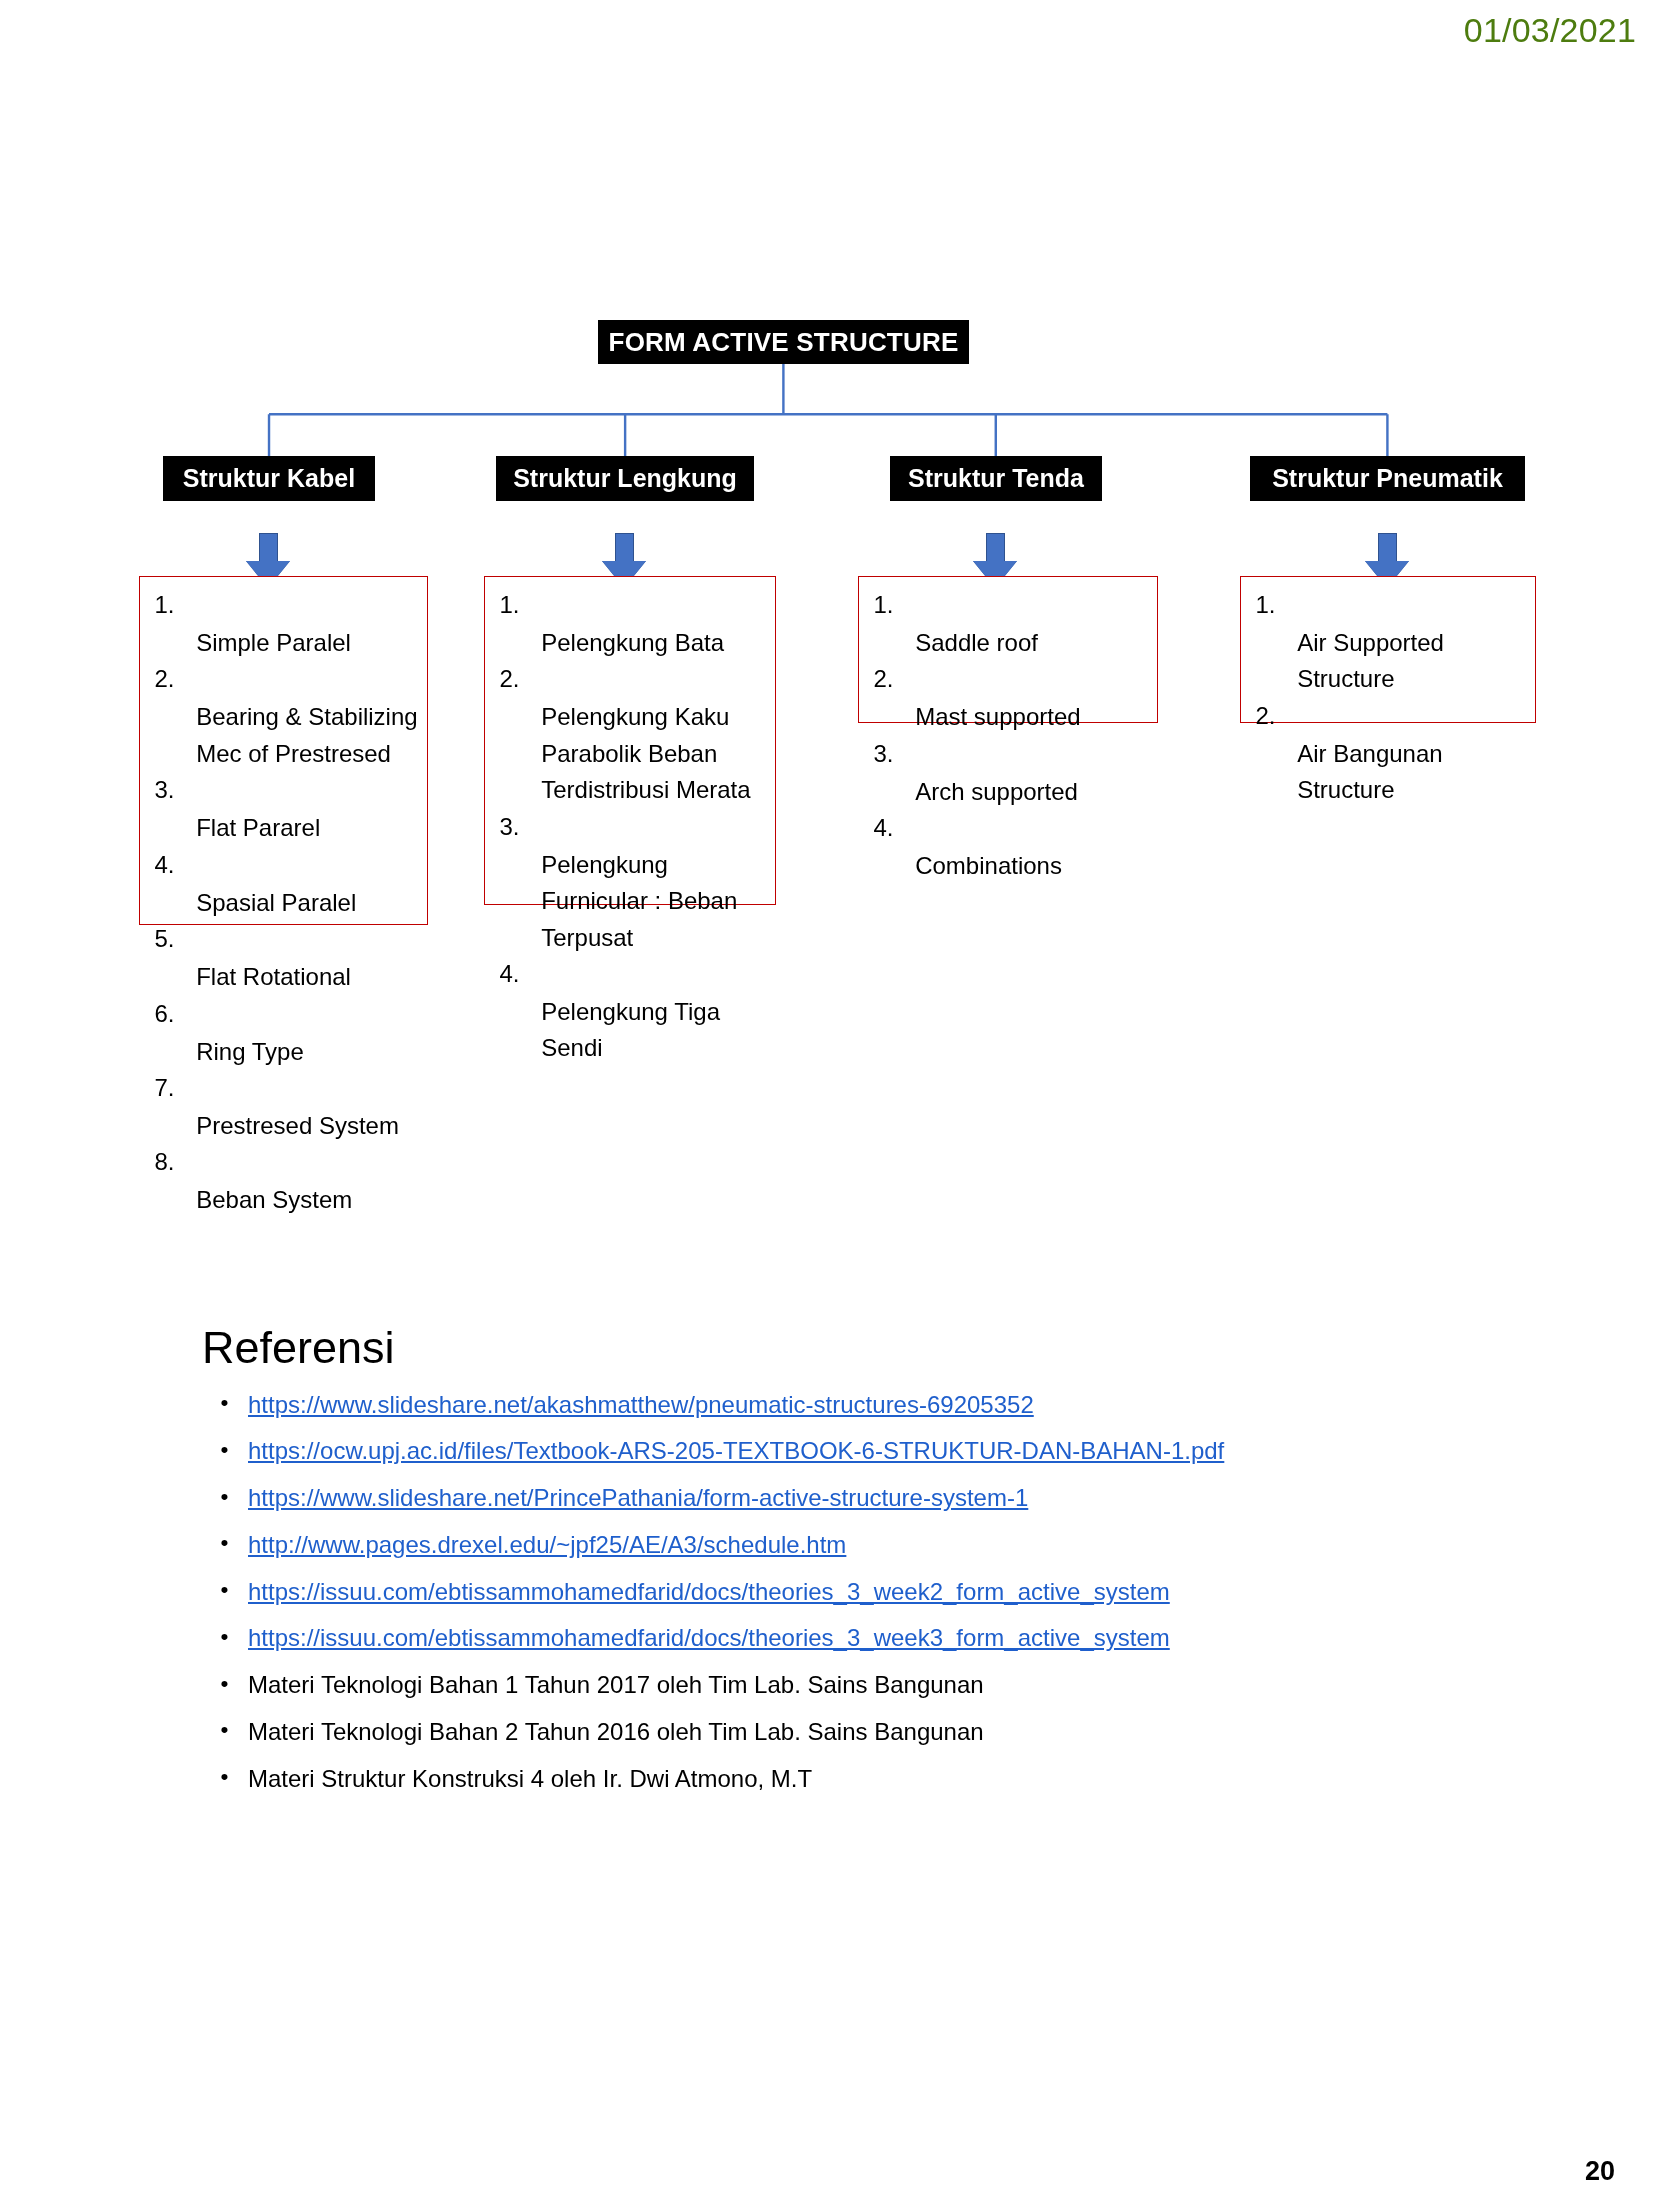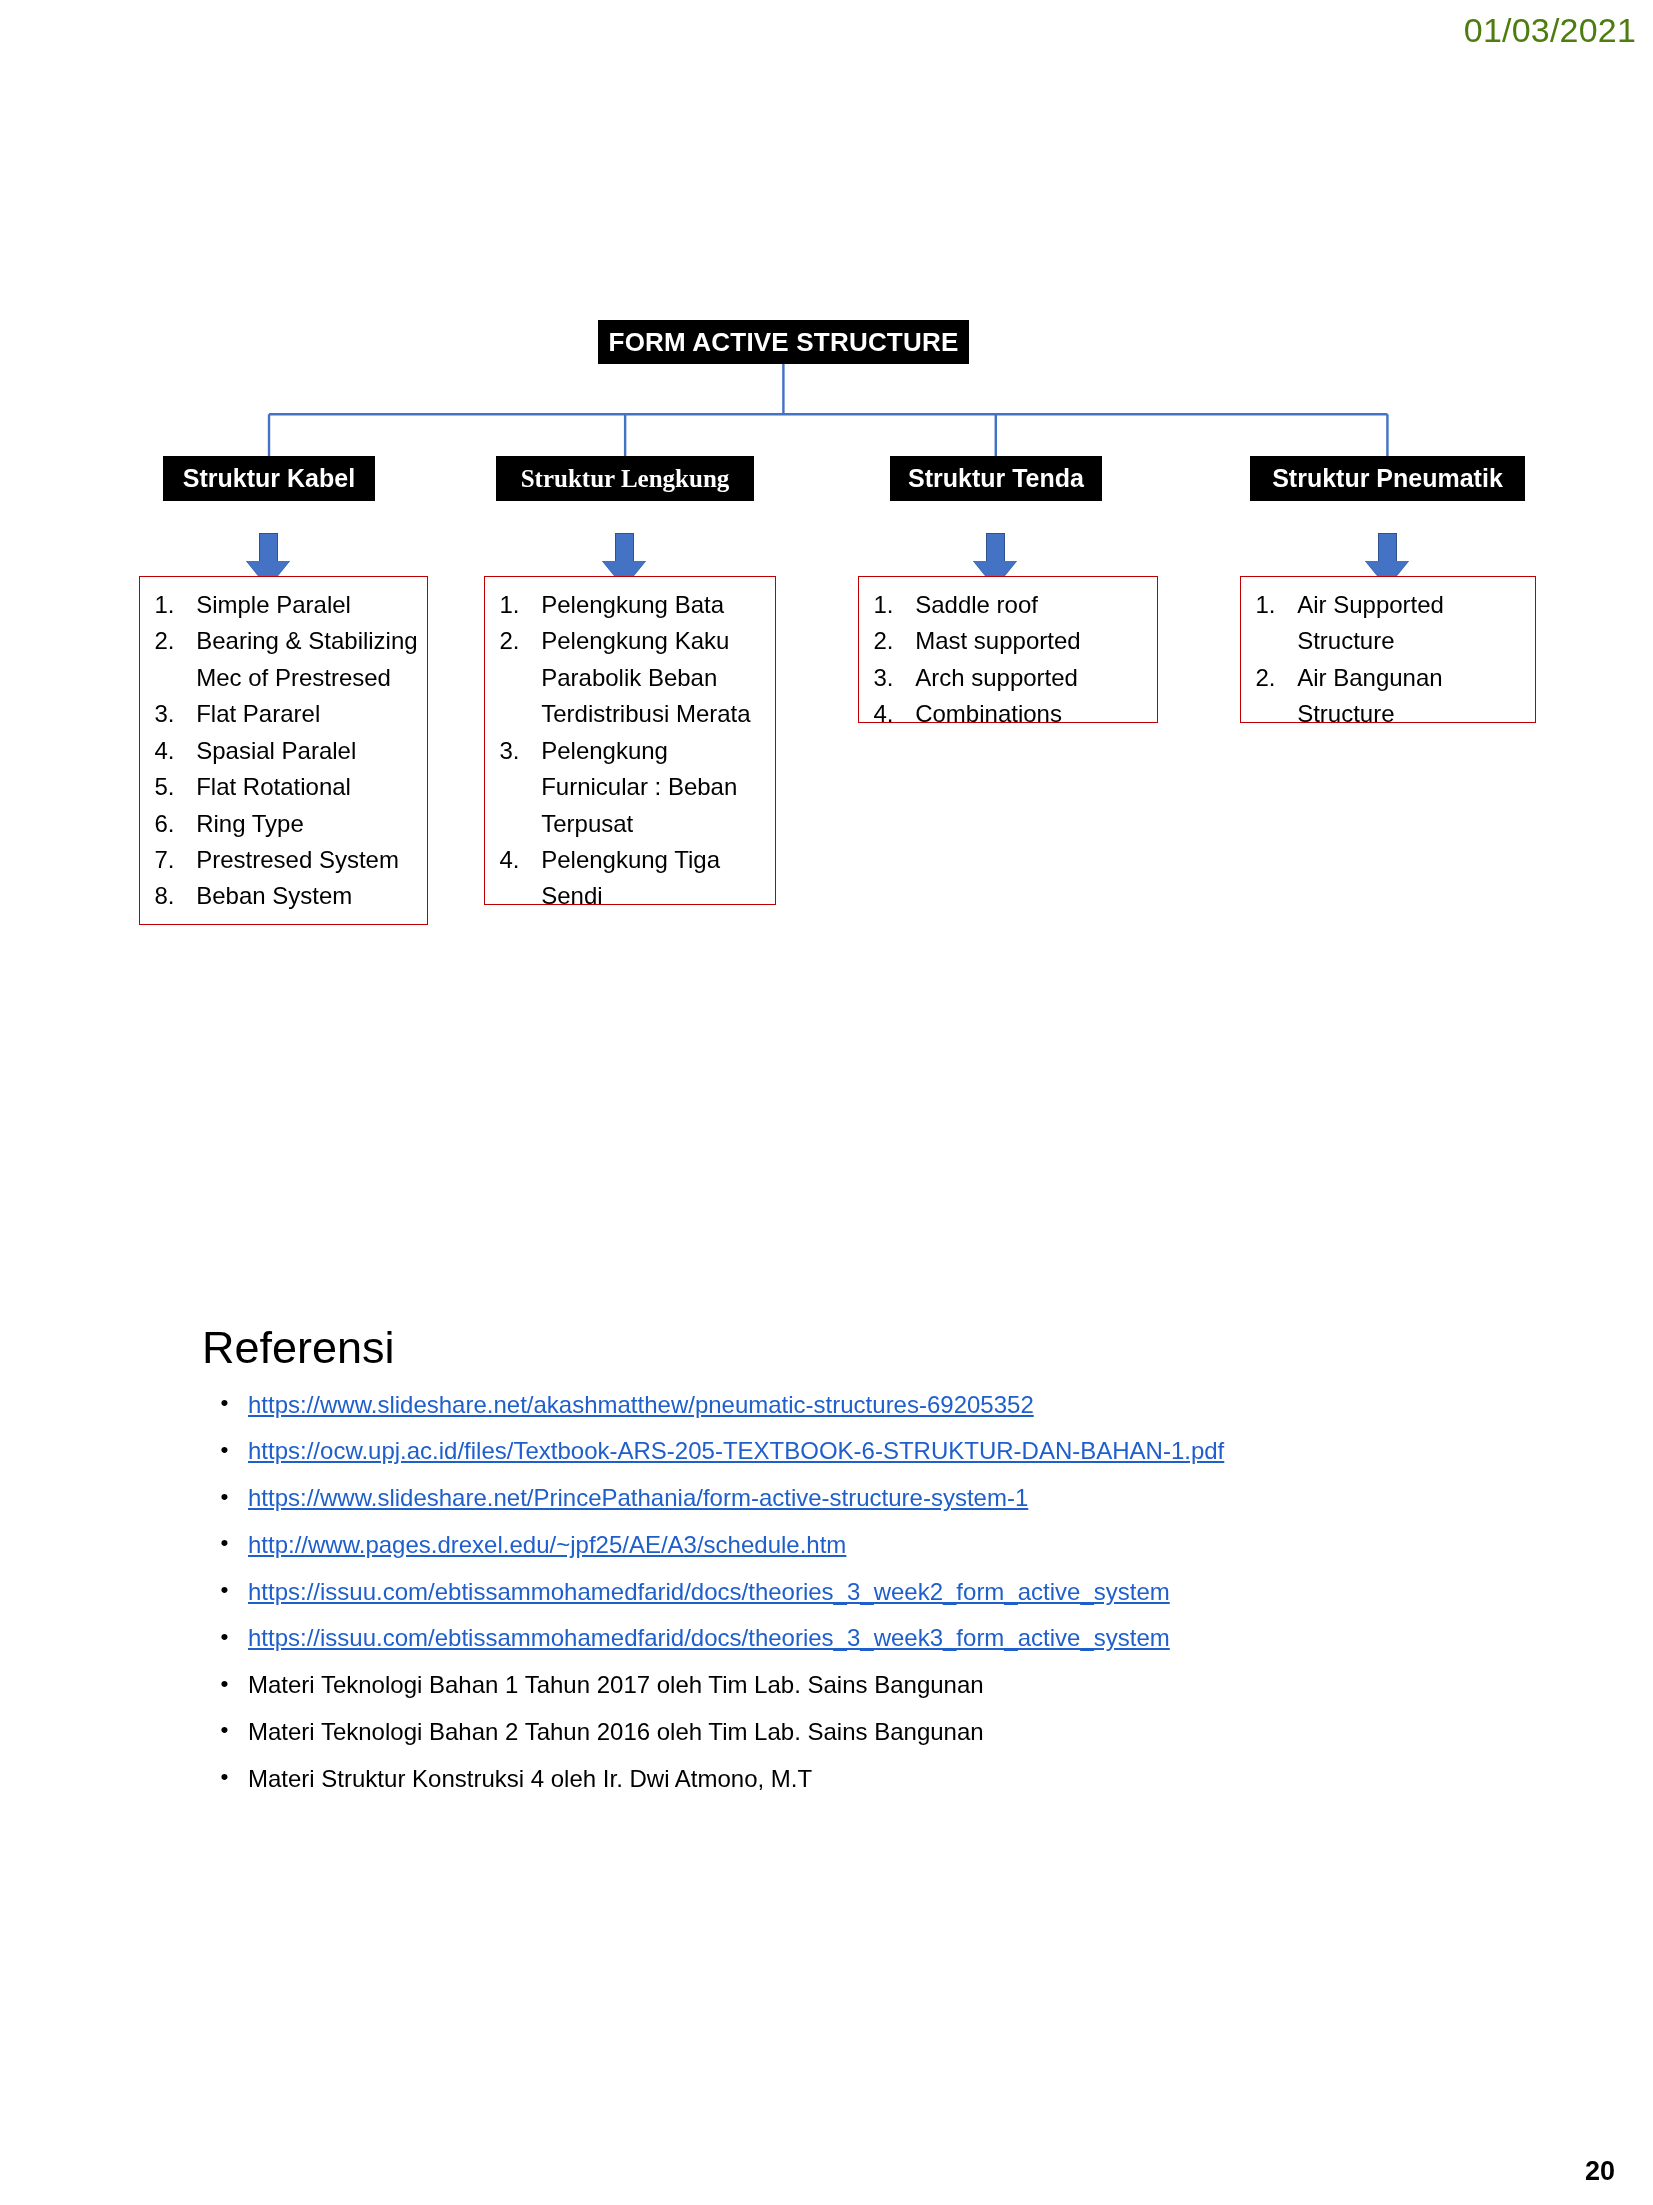--- a/index.html
+++ b/index.html
@@ -70,21 +70,21 @@
     height: 44px;
     font-size: 26px;
     letter-spacing: 0.2px;
   }
   .lvl2-box {
     top: 456px;
     height: 45px;
     font-size: 25px;
   }
   .lvl2-box.b0 { left: 163px;  width: 212px; }
-  .lvl2-box.b1 { left: 496px;  width: 258px; font-family: Liberation Serif, serif; }
+  .lvl2-box.b1 { left: 496px;  width: 258px; }
   .lvl2-box.b2 { left: 890px; width: 212px; }
   .lvl2-box.b3 { left: 1250px; width: 275px; }
 
   
   .down-arrow {
     position: absolute;
     width: 45px;
     height: 55px;
   }
   .down-arrow .shaft {
@@ -139,20 +139,21 @@
     align-items: flex-start;
   }
   .num-list li .num {
     flex: 0 0 53px;
     text-align: left;
     padding-left: 11.3px;
     box-sizing: border-box;
   }
   .num-list li .txt {
     flex: 1 1 auto;
+    margin-top: 38px;
   }
 
   
   .ref-section {
     position: absolute;
     left: 202px;
     top: 1323px;
     width: 1373px;
   }
   .ref-title {

